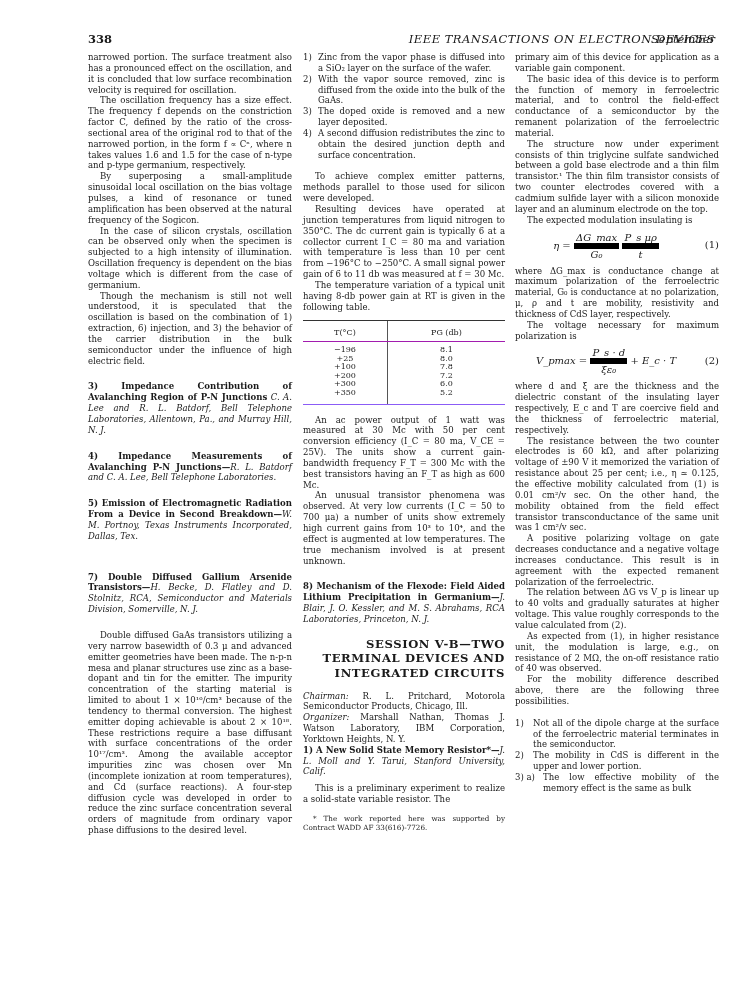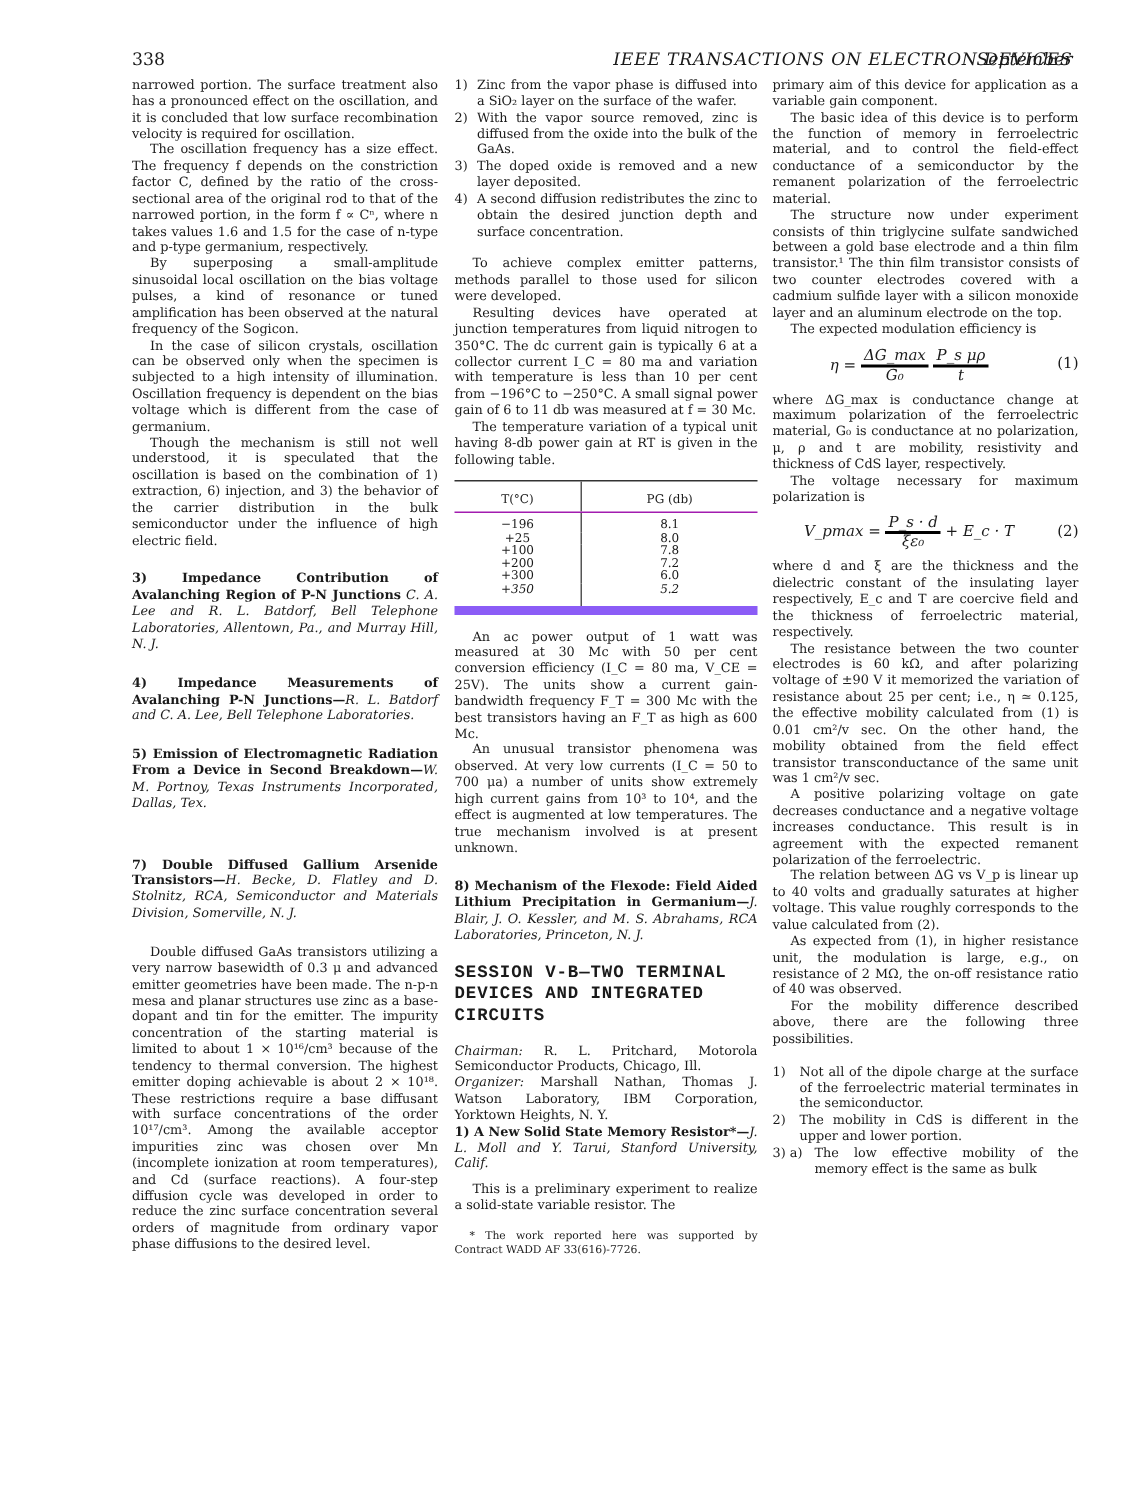--- a/index.html
+++ b/index.html
@@ -1,20 +1,20 @@
 <!DOCTYPE html>
 <html><head>
 <meta charset="utf-8">
 <style>
   html, body { margin:0; padding:0; background:#ffffff; }
   body { width:755px; height:1000px; position:relative; overflow:hidden;
          font-family:"DejaVu Serif","Liberation Serif",serif; color:#1a1a1a; }
   .hdr { position:absolute; top:32px; left:88px; width:627px; height:14px;
          font-size:11.5px; }
-  .hdr .pg { position:absolute; left:0; top:0; }
+  .hdr .pg { position:absolute; left:0; top:0;font-weight:bold; }
   .hdr .jt { position:absolute; left:0; right:0; top:0; text-align:right; font-style:italic; letter-spacing:0.5px; }
   .hdr .mo { position:absolute; right:0; top:0; font-style:italic; }
   .col { position:absolute; top:52px; font-size:8.55px; line-height:10.85px; text-align:justify; }
   .c1 { left:88px; width:204px; }
   .c2 { left:303px; width:202px; }
   .c3 { left:515px; width:204px; }
   p { margin:0; }
   .ind { text-indent:12px; }
   .gap { height:11px; }
   .gap2 { height:15px; }
@@ -22,28 +22,28 @@
   .au { font-style:italic; }
   .list { margin:0; padding:0; list-style:none; }
   .list li { position:relative; padding-left:15px; }
   .list li .n { position:absolute; left:0; top:0; }
   .list.r li { padding-left:18px; }
   .sub { padding-left:28px !important; }
   table.tb { width:100%; border-collapse:collapse; font-size:8px; line-height:8.6px; margin:8px 0 10px; }
   table.tb th { font-weight:normal; border-top:1px solid #333; border-bottom:1px solid #a21caf; padding:8px 0 3px; text-align:center; }
   table.tb th.v, table.tb td.v { border-left:1px solid #555; }
   table.tb td { text-align:center; padding:0; }
-  table.tb tr.last td { border-bottom:6px solid #8b5cf6; padding-bottom:6px;font-style:italic; }
-  .session { font-weight:bold; font-size:11.6px; line-height:14.6px; text-align:left; letter-spacing:0.6px; margin:12px 0 10px;font-family:Liberation Mono, monospace; }
+  table.tb tr.last td { border-bottom:1px solid #8b5cf6; padding-bottom:6px; }
+  .session { font-weight:bold; font-size:11.6px; line-height:14.6px; text-align:right; letter-spacing:0.6px; margin:12px 0 10px; }
   .eq { display:flex; align-items:center; margin:6px 0 6px; }
   .eq .body { flex:1; text-align:center; font-style:italic; font-size:10px; }
   .eq .num { width:22px; text-align:right; font-size:10px; }
   .frac { display:inline-block; vertical-align:middle; text-align:center; }
   .frac span { display:block; line-height:11px; }
-  .frac .top { border-bottom:2px solid #000000; padding:0 2px; }
+  .frac .top { border-bottom:6px solid #000000; padding:0 2px; }
   .fn { font-size:7.2px; line-height:8.6px; margin-top:10px; text-indent:10px; }
 </style>
 </head>
 <body>
 
 <div class="hdr">
   <span class="pg">338</span>
   <span class="jt">IEEE TRANSACTIONS ON ELECTRON DEVICES</span>
   <span class="mo">September</span>
 </div>
@@ -122,21 +122,21 @@
   <p><span class="ttl">1) A New Solid State Memory Resistor*—</span><span class="au">J. L. Moll and Y. Tarui, Stanford University, Calif.</span></p>
   <div style="height:6px"></div>
   <p class="ind">This is a preliminary experiment to realize a solid-state variable resistor. The</p>
   <p class="fn">* The work reported here was supported by Contract WADD AF 33(616)-7726.</p>
 </div>
 
 <div class="col c3">
   <p>primary aim of this device for application as a variable gain component.</p>
   <p class="ind">The basic idea of this device is to perform the function of memory in ferroelectric material, and to control the field-effect conductance of a semiconductor by the remanent polarization of the ferroelectric material.</p>
   <p class="ind">The structure now under experiment consists of thin triglycine sulfate sandwiched between a gold base electrode and a thin film transistor.¹ The thin film transistor consists of two counter electrodes covered with a cadmium sulfide layer with a silicon monoxide layer and an aluminum electrode on the top.</p>
-  <p class="ind">The expected modulation efficiency is</p>
+  <p class="ind">The expected modulation insulating is</p>
   <div class="eq">
     <div class="body">
       <span>η =</span>
       <span class="frac"><span class="top">ΔG_max</span><span>G₀</span></span>
       <span class="frac"><span class="top">P_s μρ</span><span>t</span></span>
     </div>
     <div class="num">(1)</div>
   </div>
   <p>where ΔG_max is conductance change at maximum polarization of the ferroelectric material, G₀ is conductance at no polarization, μ, ρ and t are mobility, resistivity and thickness of CdS layer, respectively.</p>
   <p class="ind">The voltage necessary for maximum polarization is</p>

